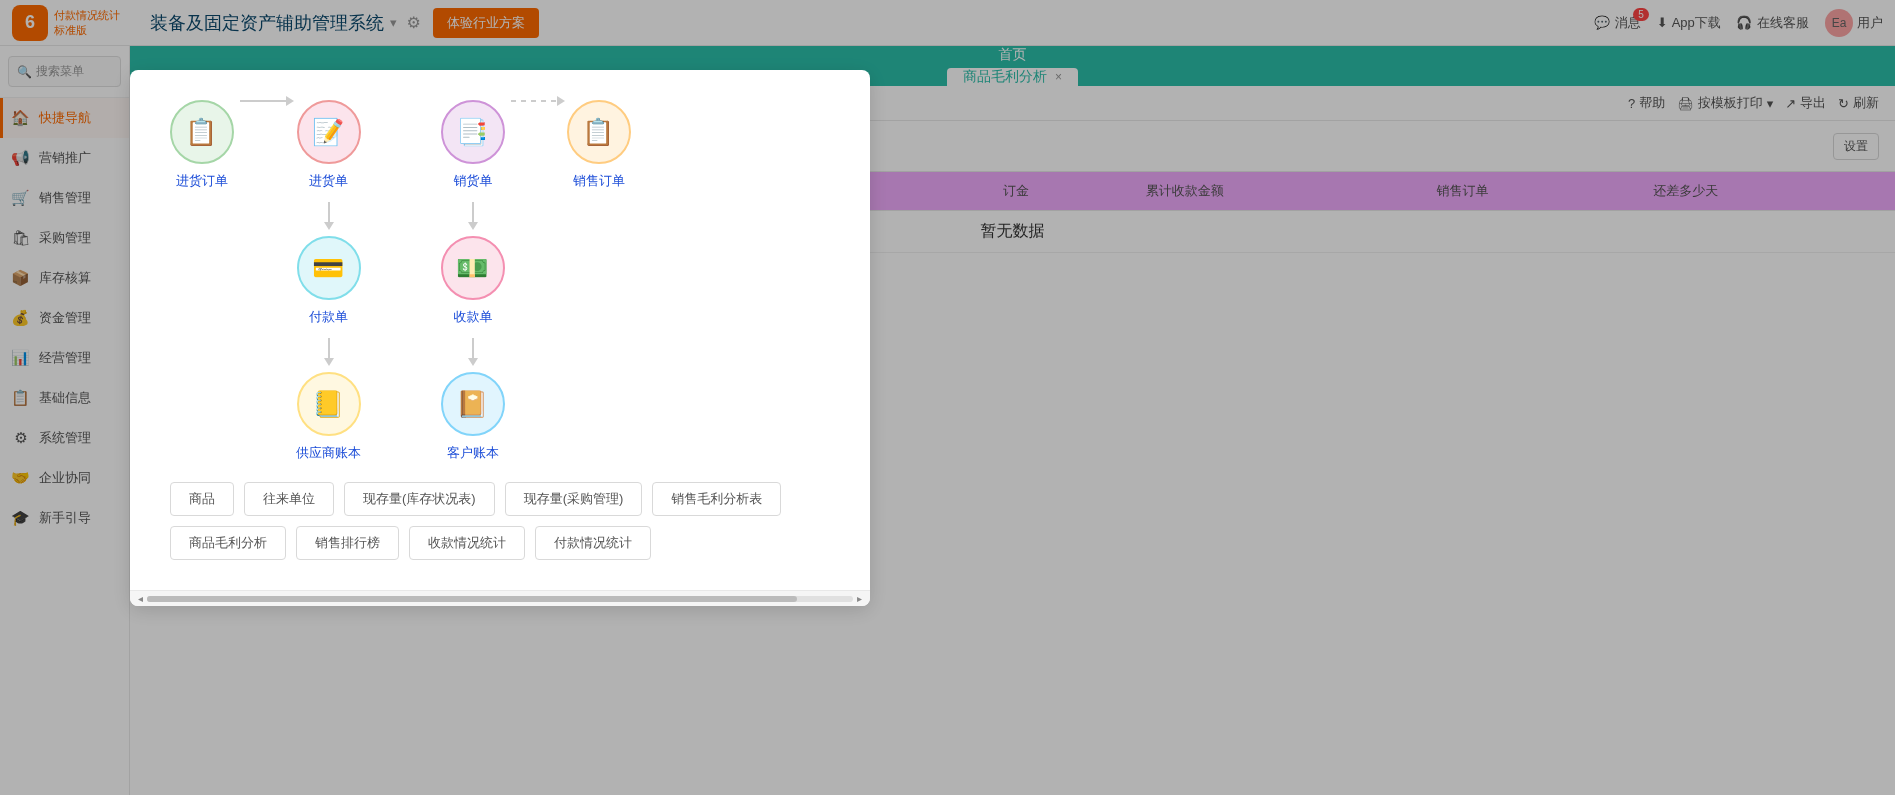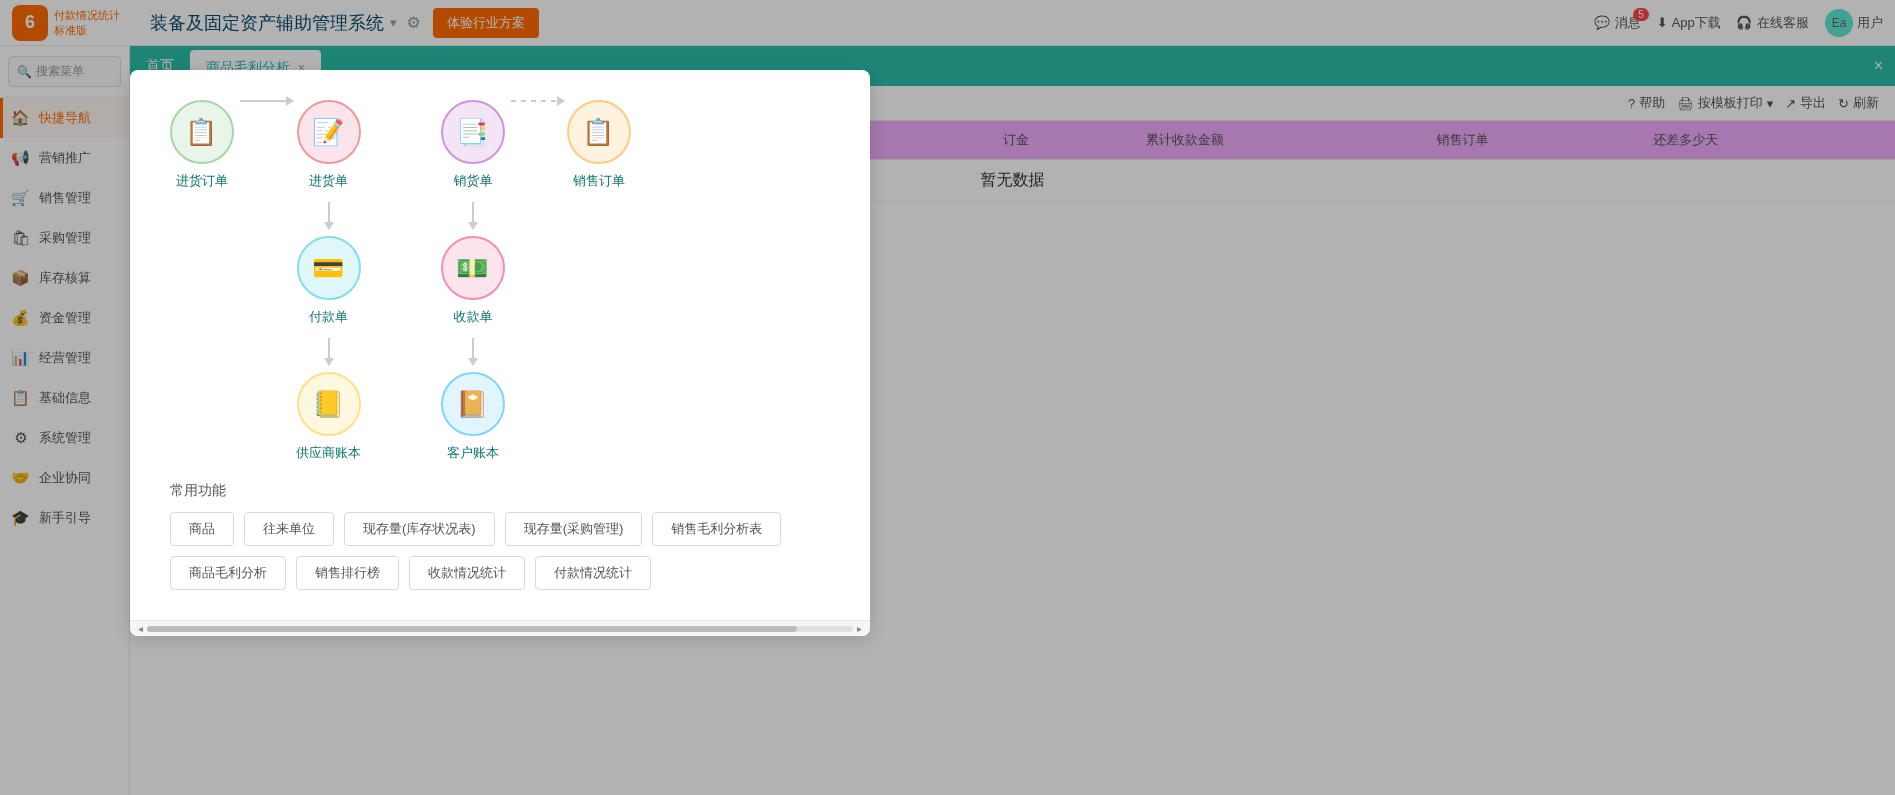--- a/index.html
+++ b/index.html
@@ -17,24 +17,24 @@
     .logo-icon { width: 36px; height: 36px; background: #ff6b00; border-radius: 8px; display: flex; align-items: center; justify-content: center; color: white; font-size: 18px; font-weight: bold; margin-right: 6px; }
     .logo-text { font-size: 11px; color: #ff6b00; line-height: 1.3; }
     .system-title-area { display: flex; align-items: center; margin-left: 8px; }
     .system-title { font-size: 18px; color: #0c4a6e; font-weight: 500; }
     .title-dropdown { margin-left: 6px; cursor: pointer; color: #999; }
     .settings-icon { margin-left: 10px; color: #999; cursor: pointer; font-size: 16px; }
     .trial-btn { margin-left: 12px; background: #ff6b00; color: white; border: none; padding: 6px 14px; border-radius: 4px; cursor: pointer; font-size: 13px; }
     .top-right { margin-left: auto; display: flex; align-items: center; gap: 16px; }
     .top-right-item { display: flex; align-items: center; gap: 4px; color: #555; cursor: pointer; font-size: 13px; position: relative; }
     .badge { background: #ff4444; color: white; border-radius: 10px; font-size: 10px; padding: 1px 5px; position: absolute; top: -6px; right: -8px; }
-    .avatar { width: 28px; height: 28px; border-radius: 50%; background: #5eead4; display: flex; align-items: center; justify-content: center; font-size: 12px; color: #666; }
-
-    
-    .nav-tabs { display: flex; background: #2bbfaa; height: 40px; align-items: center; flex-shrink: 0; }
+    .avatar { width: 28px; height: 28px; border-radius: 50%; background: #fca5a5; display: flex; align-items: center; justify-content: center; font-size: 12px; color: #666; }
+
+    
+    .nav-tabs { display: flex; background: #2bbfaa; height: 40px; align-items: center; flex-shrink: 0; flex-direction: column; }
     .nav-tab { padding: 0 16px; height: 40px; display: flex; align-items: center; color: white; cursor: pointer; font-size: 14px; position: relative; }
     .nav-tab.active { background: #fff; color: #2bbfaa; border-radius: 4px 4px 0 0; margin-top: 4px; height: 36px; }
     .nav-tab-close { margin-left: 8px; cursor: pointer; color: #999; font-size: 12px; }
     .nav-close-btn { margin-left: auto; margin-right: 12px; color: white; cursor: pointer; font-size: 16px; }
 
     
     .sidebar-search { padding: 10px 8px; border-bottom: 1px solid #f0f0f0; }
     .sidebar-search-btn { width: 100%; padding: 6px 8px; border: 1px solid #e0e0e0; border-radius: 4px; background: #f9f9f9; color: #999; cursor: pointer; font-size: 12px; text-align: left; display: flex; align-items: center; gap: 4px; }
     .sidebar-item { padding: 10px 8px; display: flex; align-items: center; gap: 8px; cursor: pointer; color: #555; font-size: 13px; border-left: 3px solid transparent; }
     .sidebar-item.active { color: #ff6b00; border-left-color: #ff6b00; background: #fff8f5; font-weight: 500; }
@@ -67,21 +67,21 @@
     .flow-node { display: flex; flex-direction: column; align-items: center; margin-bottom: 10px; }
     .flow-circle { width: 64px; height: 64px; border-radius: 50%; display: flex; align-items: center; justify-content: center; font-size: 26px; margin-bottom: 8px; }
     .flow-circle.green { background: #e8f5e9; color: #4caf50; border: 2px solid #a5d6a7; }
     .flow-circle.red { background: #fce4ec; color: #e53935; border: 2px solid #ef9a9a; }
     .flow-circle.purple { background: #f3e5f5; color: #9c27b0; border: 2px solid #ce93d8; }
     .flow-circle.orange { background: #fff3e0; color: #ff9800; border: 2px solid #ffcc80; }
     .flow-circle.teal { background: #e0f7fa; color: #00acc1; border: 2px solid #80deea; }
     .flow-circle.pink { background: #fce4ec; color: #e91e63; border: 2px solid #f48fb1; }
     .flow-circle.amber { background: #fff8e1; color: #ff8f00; border: 2px solid #ffe082; }
     .flow-circle.light-blue { background: #e1f5fe; color: #039be5; border: 2px solid #81d4fa; }
-    .flow-label { font-size: 13px; color: #0f766e; text-align: left; }
+    .flow-label { font-size: 13px; color: #1d4ed8; text-align: left; }
     .flow-arrow-h { display: flex; align-items: center; margin: 0 6px; margin-bottom: 30px; }
     .arrow-line-h { width: 50px; height: 2px; background: #ccc; position: relative; }
     .arrow-line-h::after { content: ''; position: absolute; right: -4px; top: -4px; width: 0; height: 0; border-top: 5px solid transparent; border-bottom: 5px solid transparent; border-left: 8px solid #ccc; }
     .arrow-line-h-dashed { width: 50px; height: 2px; background: repeating-linear-gradient(to right, #ccc 0, #ccc 5px, transparent 5px, transparent 10px); position: relative; }
     .arrow-line-h-dashed::after { content: ''; position: absolute; right: -4px; top: -4px; width: 0; height: 0; border-top: 5px solid transparent; border-bottom: 5px solid transparent; border-left: 8px solid #ccc; }
     .arrow-down { display: flex; flex-direction: column; align-items: center; color: #aaa; margin: 2px 0; }
     .arrow-down-line { width: 2px; height: 20px; background: #ccc; }
     .arrow-down-head { width: 0; height: 0; border-left: 5px solid transparent; border-right: 5px solid transparent; border-top: 8px solid #ccc; }
 
     
@@ -219,20 +219,33 @@
             <span>↗</span>
             <span>导出</span>
           </div>
           <div class="toolbar-btn">
             <span>↻</span>
             <span>刷新</span>
           </div>
         </div>
       </div>
 
+      <div class="search-area">
+        <div class="date-input">
+          <span>yyyy-mm-dd</span>
+          <span>📅</span>
+        </div>
+        <div class="select-input">
+          <span>单据状态</span>
+          <span>▾</span>
+        </div>
+        <button class="query-btn">查询</button>
+        <span class="more-conditions">更多条件</span>
+        <button class="settings-small-btn">设置</button>
+      </div>
 
       <div class="table-container">
         <table class="data-table">
           <thead>
             <tr>
               <th>品</th>
               <th>商品</th>
               <th>金额</th>
               <th>预估毛利</th>
               <th>预估毛利率</th>
@@ -324,21 +337,20 @@
 
         <div style="display:flex; flex-direction:column; align-items:center;">
           <div class="flow-node">
             <div class="flow-circle orange">📋</div>
             <div class="flow-label">销售订单</div>
           </div>
         </div>
       </div>
 
       <div class="common-functions">
-        <div class="cf-title">常用功能</div>
         <div class="cf-btns">
           <button class="cf-btn">商品</button>
           <button class="cf-btn">往来单位</button>
           <button class="cf-btn">现存量(库存状况表)</button>
           <button class="cf-btn">现存量(采购管理)</button>
           <button class="cf-btn">销售毛利分析表</button>
           <button class="cf-btn">商品毛利分析</button>
           <button class="cf-btn">销售排行榜</button>
           <button class="cf-btn">收款情况统计</button>
           <button class="cf-btn">付款情况统计</button>

